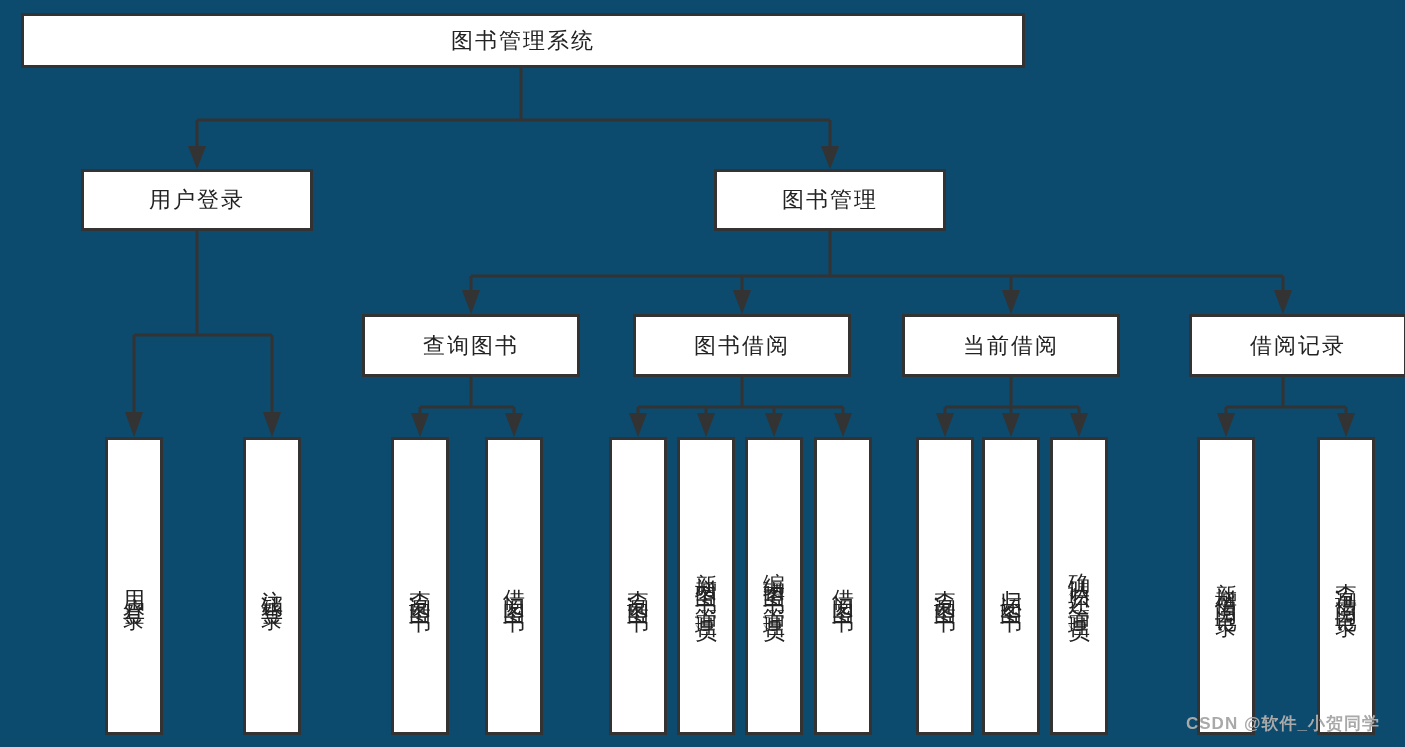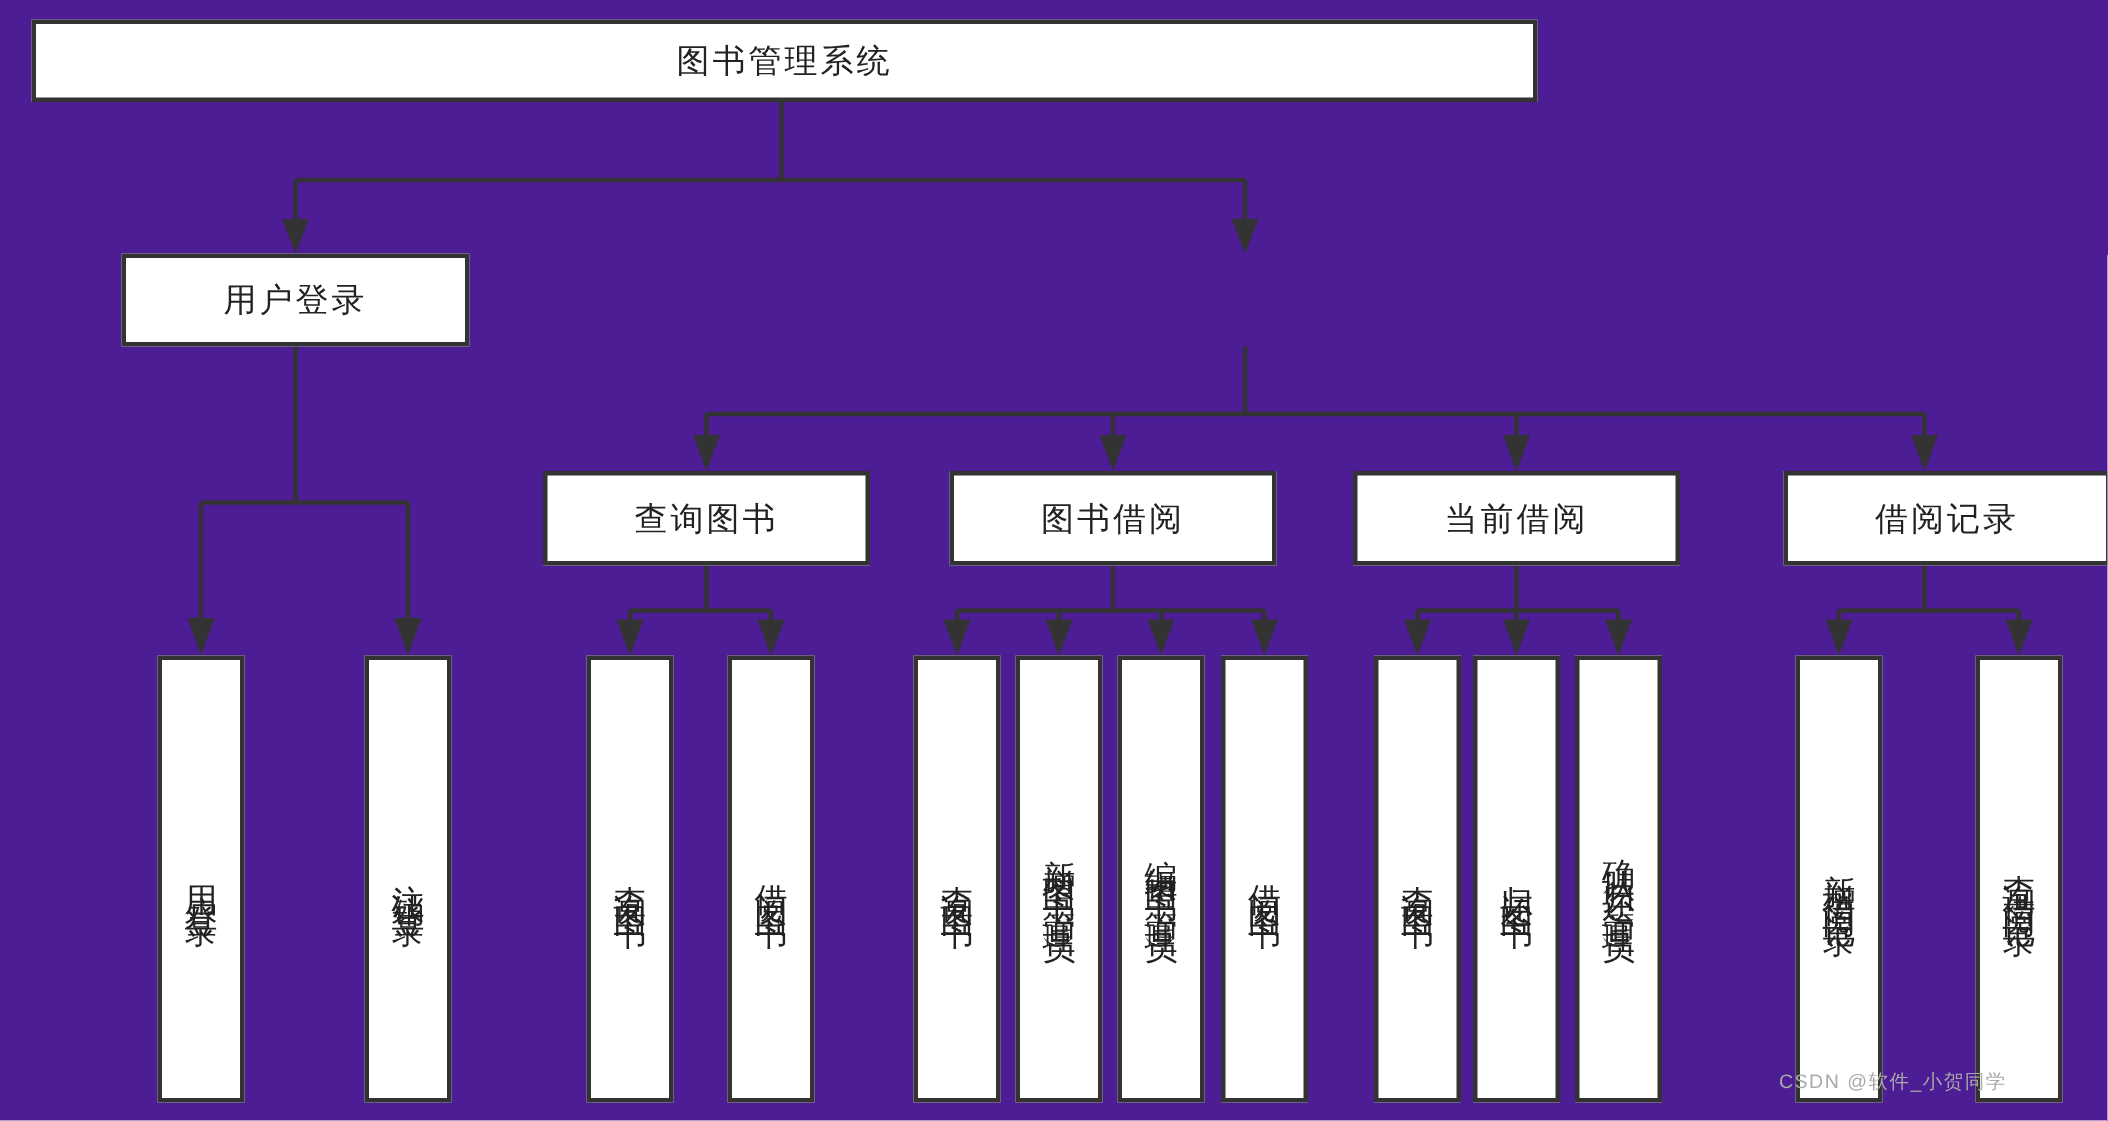--- a/index.html
+++ b/index.html
@@ -1,20 +1,20 @@
 <!DOCTYPE html>
 <html><head>
 <meta charset="utf-8">
 <style>
   html, body { margin: 0; padding: 0; background: #ffffff; }
   #canvas {
     position: relative;
     width: 1405px;
     height: 747px;
-    background: #4c1d95;
+    background: #0c4a6e;
     font-family: "Liberation Sans", "DejaVu Sans", sans-serif;
     overflow: hidden;
   }
   #connectors {
     position: absolute;
     left: 0; top: 0;
     width: 1405px; height: 747px;
   }
   .node {
     position: absolute;
@@ -54,25 +54,26 @@
   .leaf-7  { left: 814px; }
   .leaf-8  { left: 916px; }
   .leaf-9  { left: 982px; }
   .leaf-10 { left: 1050px; }
   .leaf-11 { left: 1197px; }
   .leaf-12 { left: 1317px; }
   #watermark {
     position: absolute;
     left: 1186px;
     top: 712px;
-    font-size: 13px;
+    font-size: 17px;
     letter-spacing: 1px;
     color: #a9a9a9;
     z-index: 5;
     white-space: nowrap;
+    font-weight: bold;
   }
 </style>
 </head>
 <body>
 
 <div id="canvas">
 
   <svg id="connectors" viewBox="0 0 1405 747" xmlns="http://www.w3.org/2000/svg">
     <g stroke="#333333" stroke-width="3" fill="none">
 
@@ -109,20 +110,21 @@
       <polygon points="1002,413 1020,413 1011,437"></polygon>
       <polygon points="1070,413 1088,413 1079,437"></polygon>
       <polygon points="1217,413 1235,413 1226,437"></polygon>
       <polygon points="1337,413 1355,413 1346,437"></polygon>
     </g>
   </svg>
 
   <div class="node root-node">图书管理系统</div>
 
   <div class="node lvl2-a">用户登录</div>
+  <div class="node lvl2-b">图书管理</div>
 
   <div class="node lvl3 lvl3-0">查询图书</div>
   <div class="node lvl3 lvl3-2">当前借阅</div>
   <div class="node lvl3 lvl3-1">图书借阅</div>
   <div class="node lvl3 lvl3-3">借阅记录</div>
 
   <div class="node leaf leaf-0">
     <span>用户登录</span>
   </div>
   <div class="node leaf leaf-1">

